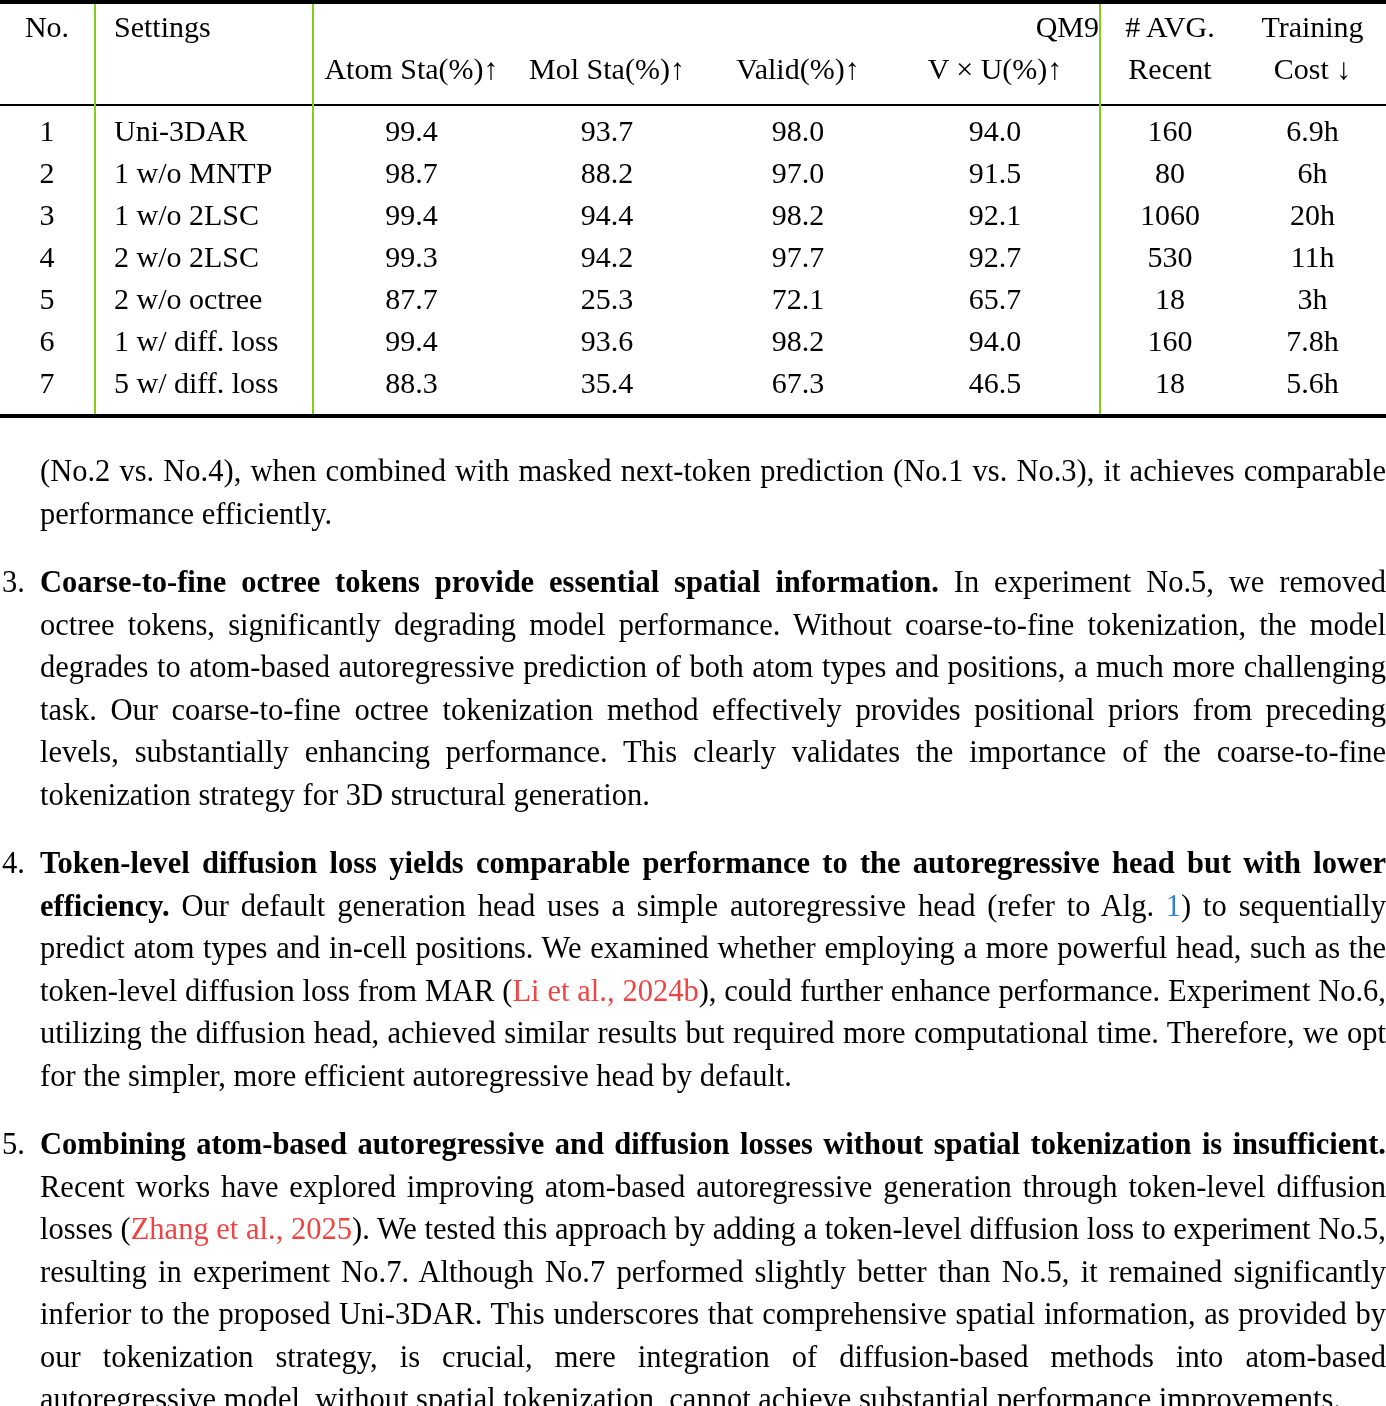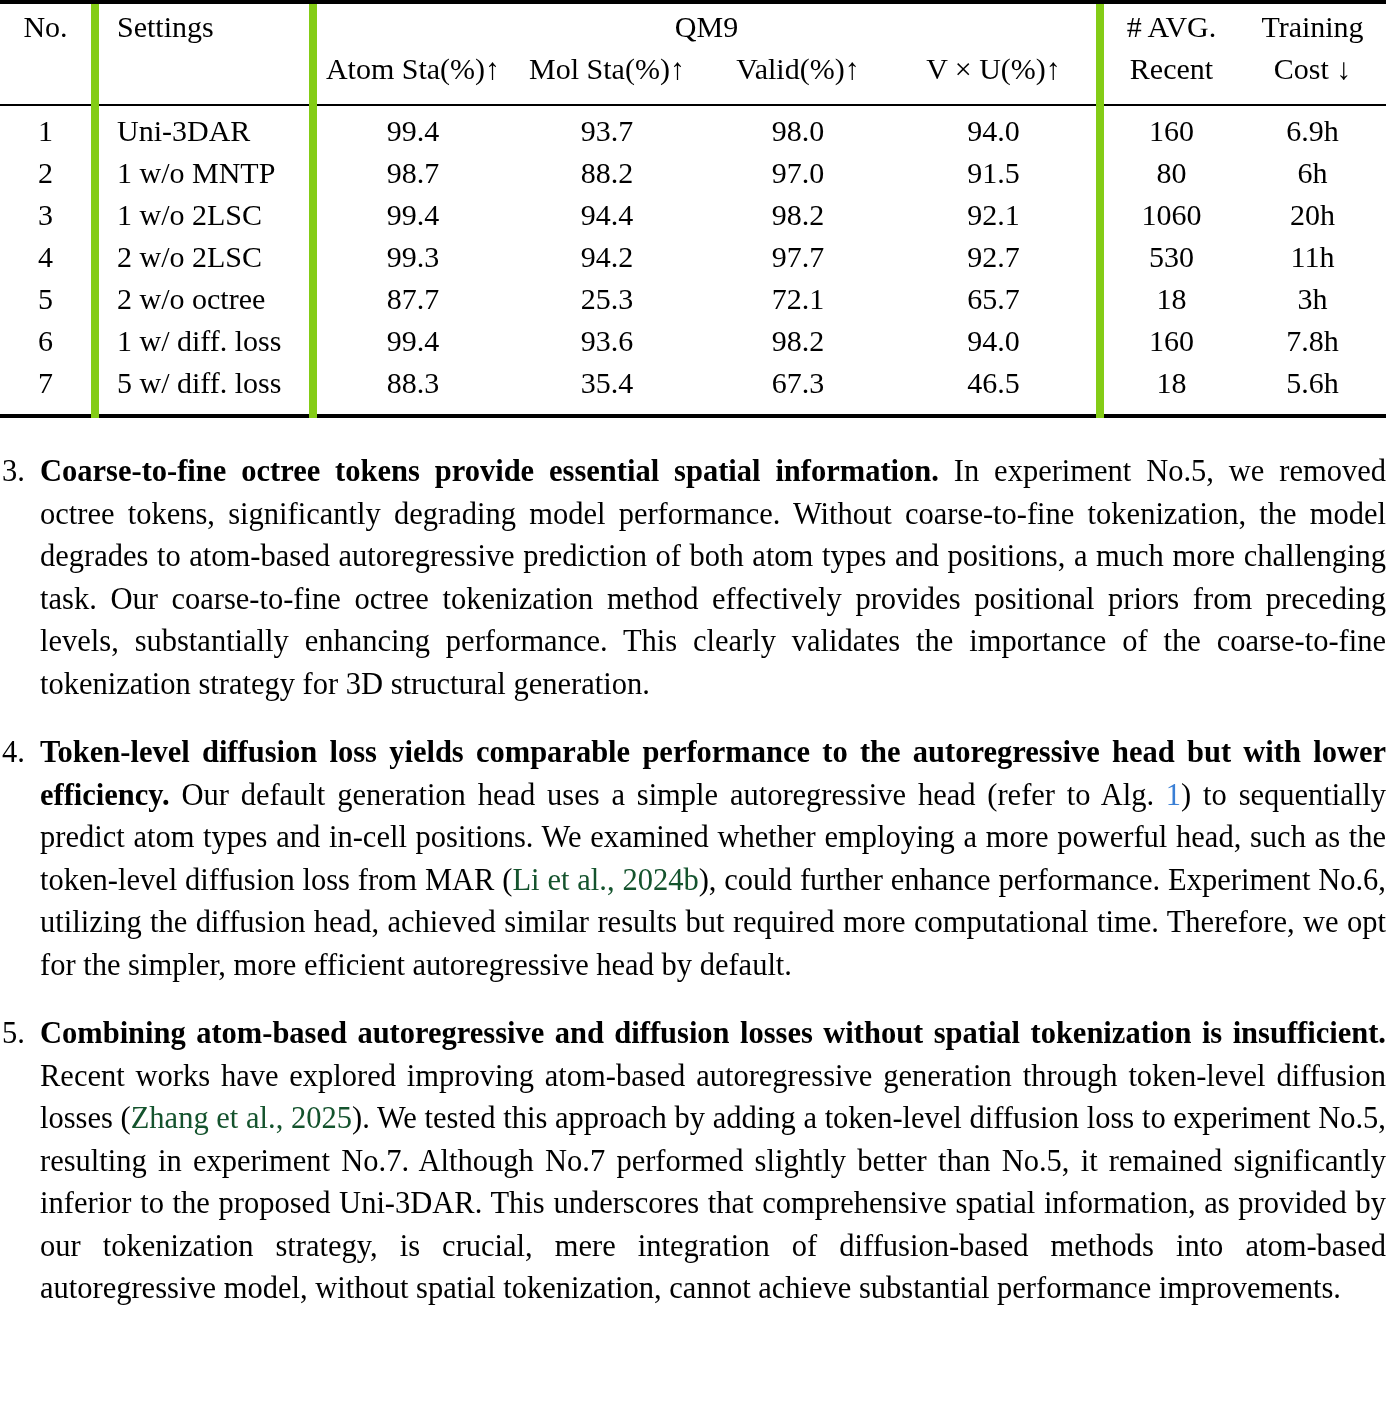--- a/index.html
+++ b/index.html
@@ -49,37 +49,37 @@
     padding: 0;
     height: 0;
     border-top: 4px solid #000;
   }
   table.results th,
   table.results td {
     font-weight: normal;
     padding: 0;
     vertical-align: baseline;
   }
-  .vline-l { border-left: 8px solid #84cc16; }
+  .vline-l { border-left: 2px solid #84cc16; }
   .c-no     { width: 95px;  text-align: center; }
   .c-set    { width: 218px; text-align: left; padding-left: 18px !important; }
   .c-m1     { width: 196px; text-align: center; }
   .c-m2     { width: 196px; text-align: center; margin-top: 43px; }
   .c-m3     { width: 186px; text-align: center; }
   .c-m4     { width: 209px; text-align: center; }
   .c-tok    { width: 139px; text-align: center; }
   .c-cost   { width: 147px; text-align: center; }
 
   .hdr-row1 td, .hdr-row1 th { height: 42px; padding-top: 8px !important; }
   .hdr-row2 td, .hdr-row2 th { height: 44px; padding-bottom: 6px !important; text-align: center; }
   .body-row td { height: 38px; padding-top: 4px !important; }
   .body-row:first-of-type td { padding-top: 10px !important; }
   .last-body-row td { padding-bottom: 8px !important; }
 
-  .qm9-span { text-align: center; }
+  .qm9-span { text-align: right; }
 
   
   .prose {
     position: absolute;
     left: 0;
     top: 450px;
     width: 1386px;
     font-size: 30.5px;
     line-height: 42.5px;
     text-align: justify;
@@ -103,21 +103,21 @@
     top: 0;
     width: 32px;
     text-align: left;
   }
   .item p {
     margin: 0;
     text-align: justify;
     text-justify: inter-word;
   }
   b, .bold { font-weight: bold; margin-top: 10px; }
-  .cite { color: #14532d; }
+  .cite { color: #ef4444; }
   .ref  { color: #3a7fd5; }
   
   .item p:last-child, p.cont { text-align-last: left; }
 </style>
 </head>
 <body>
 
 <div class="page">
 
   <div class="table-wrap">
@@ -238,20 +238,21 @@
       <tbody>
           <tr class="rule-bot">
         <td colspan="8"></td>
       </tr>
     </tbody>
       </table>
   </div>
 
   <div class="prose">
 
+    <p class="cont">(No.2 vs. No.4), when combined with masked next-token prediction (No.1 vs. No.3), it achieves comparable performance efficiently.</p>
 
     <div class="item">
       <span class="marker">3.</span>
       <p><b>Coarse-to-fine octree tokens provide essential spatial information.</b><span> In experiment No.5, we removed octree tokens, significantly degrading model performance. Without coarse-to-fine tokenization, the model degrades to atom-based autoregressive prediction of both atom types and positions, a much more challenging task. Our coarse-to-fine octree tokenization method effectively provides positional priors from preceding levels, substantially enhancing performance. This clearly validates the importance of the coarse-to-fine tokenization strategy for 3D structural generation.</span></p>
     </div>
 
     <div class="item">
       <span class="marker">4.</span>
       <p><b>Token-level diffusion loss yields comparable performance to the autoregressive head but with lower efficiency.</b><span> Our default generation head uses a simple autoregressive head (refer to Alg. </span><a class="ref" href="#" style="text-decoration:none">1</a><span>) to sequentially predict atom types and in-cell positions. We examined whether employing a more powerful head, such as the token-level diffusion loss from MAR (</span><a class="cite" href="#" style="text-decoration:none">Li et al., 2024b</a><span>), could further enhance performance. Experiment No.6, utilizing the diffusion head, achieved similar results but required more computational time. Therefore, we opt for the simpler, more efficient autoregressive head by default.</span></p>
     </div>

